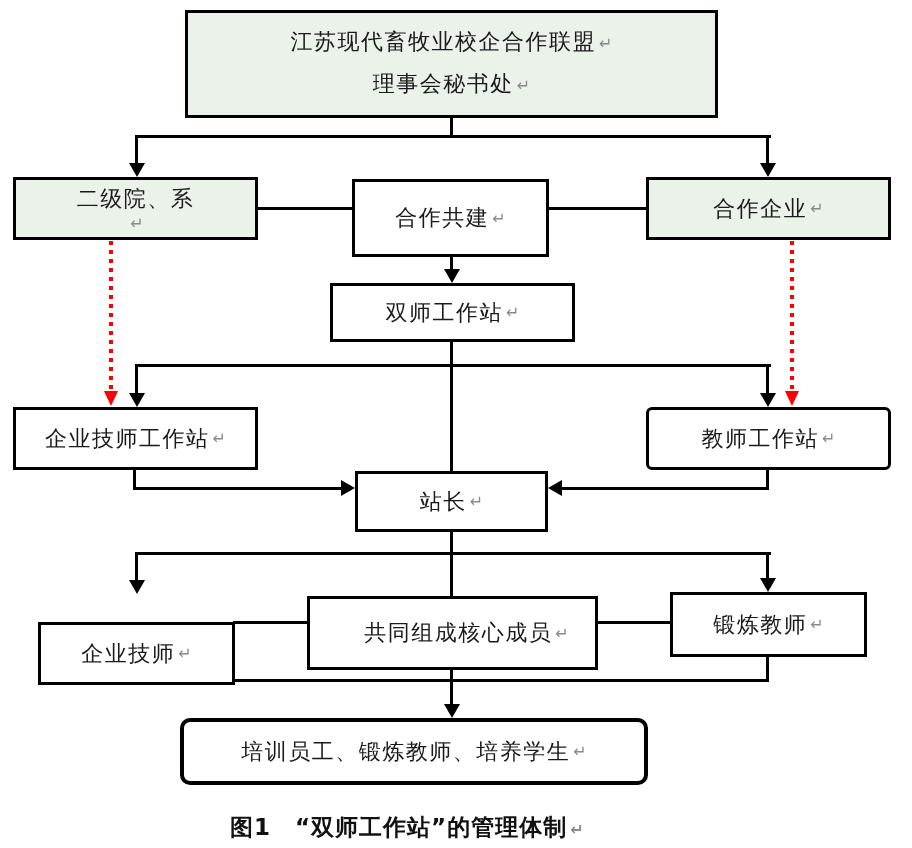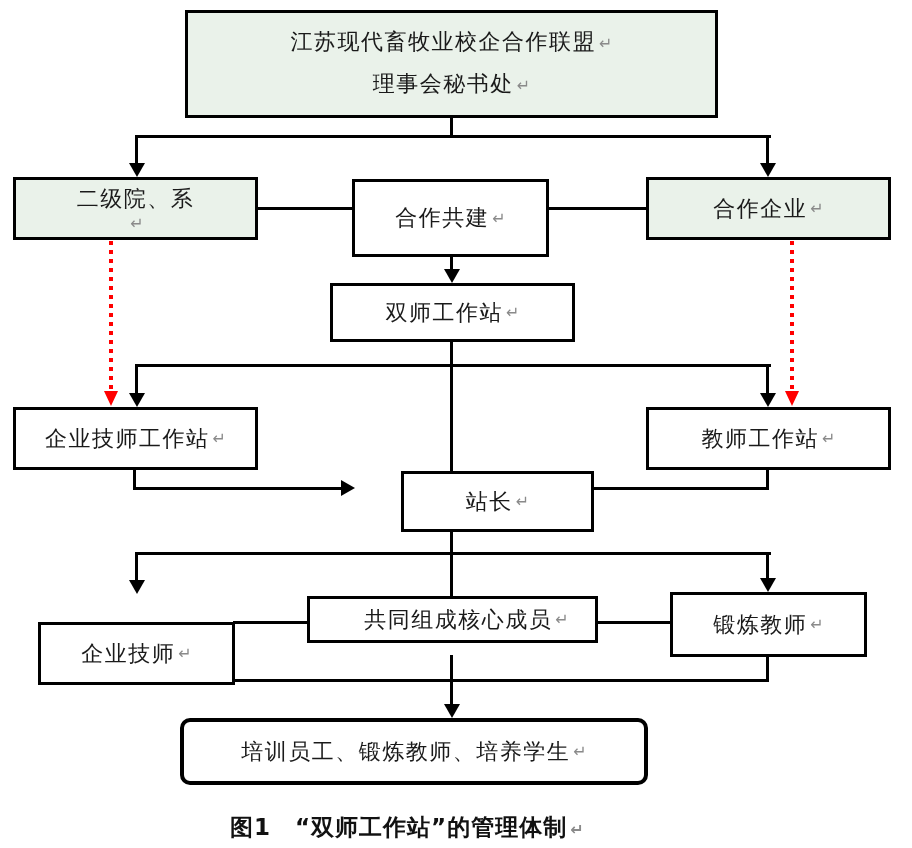--- a/index.html
+++ b/index.html
@@ -112,36 +112,36 @@
   <div class="box" style="left:330px;top:283px;width:245px;height:59px;">
     <span>双师工作站</span>
       <span class="ret">↵</span>
   </div>
 
   <div class="box" style="left:13px;top:407px;width:245px;height:63px;">
     <span>企业技师工作站</span>
       <span class="ret">↵</span>
   </div>
 
-  <div class="box" style="left:646px;top:407px;width:245px;height:63px;">
+  <div class="box" style="left:646px;top:407px;width:245px;height:63px;border-radius:6px;">
     <span>教师工作站</span>
       <span class="ret">↵</span>
   </div>
 
-  <div class="box" style="left:355px;top:471px;width:193px;height:61px;margin-left:46px;">
+  <div class="box" style="left:355px;top:471px;width:193px;height:61px;">
     <span>站长</span>
       <span class="ret">↵</span>
   </div>
 
   <div class="box" style="left:38px;top:594px;width:197px;height:63px;margin-top:28px;">
     <span>企业技师</span>
       <span class="ret">↵</span>
   </div>
 
-  <div class="box" style="left:307px;top:596px;width:291px;height:47px;padding-left:28px;">
+  <div class="box" style="left:307px;top:596px;width:291px;height:74px;padding-left:28px;">
     <span>共同组成核心成员</span>
       <span class="ret">↵</span>
   </div>
 
   <div class="box" style="left:670px;top:592px;width:197px;height:65px;">
     <span>锻炼教师</span>
       <span class="ret">↵</span>
   </div>
 
   <div class="box thick" style="left:180px;top:718px;width:468px;height:67px;">

